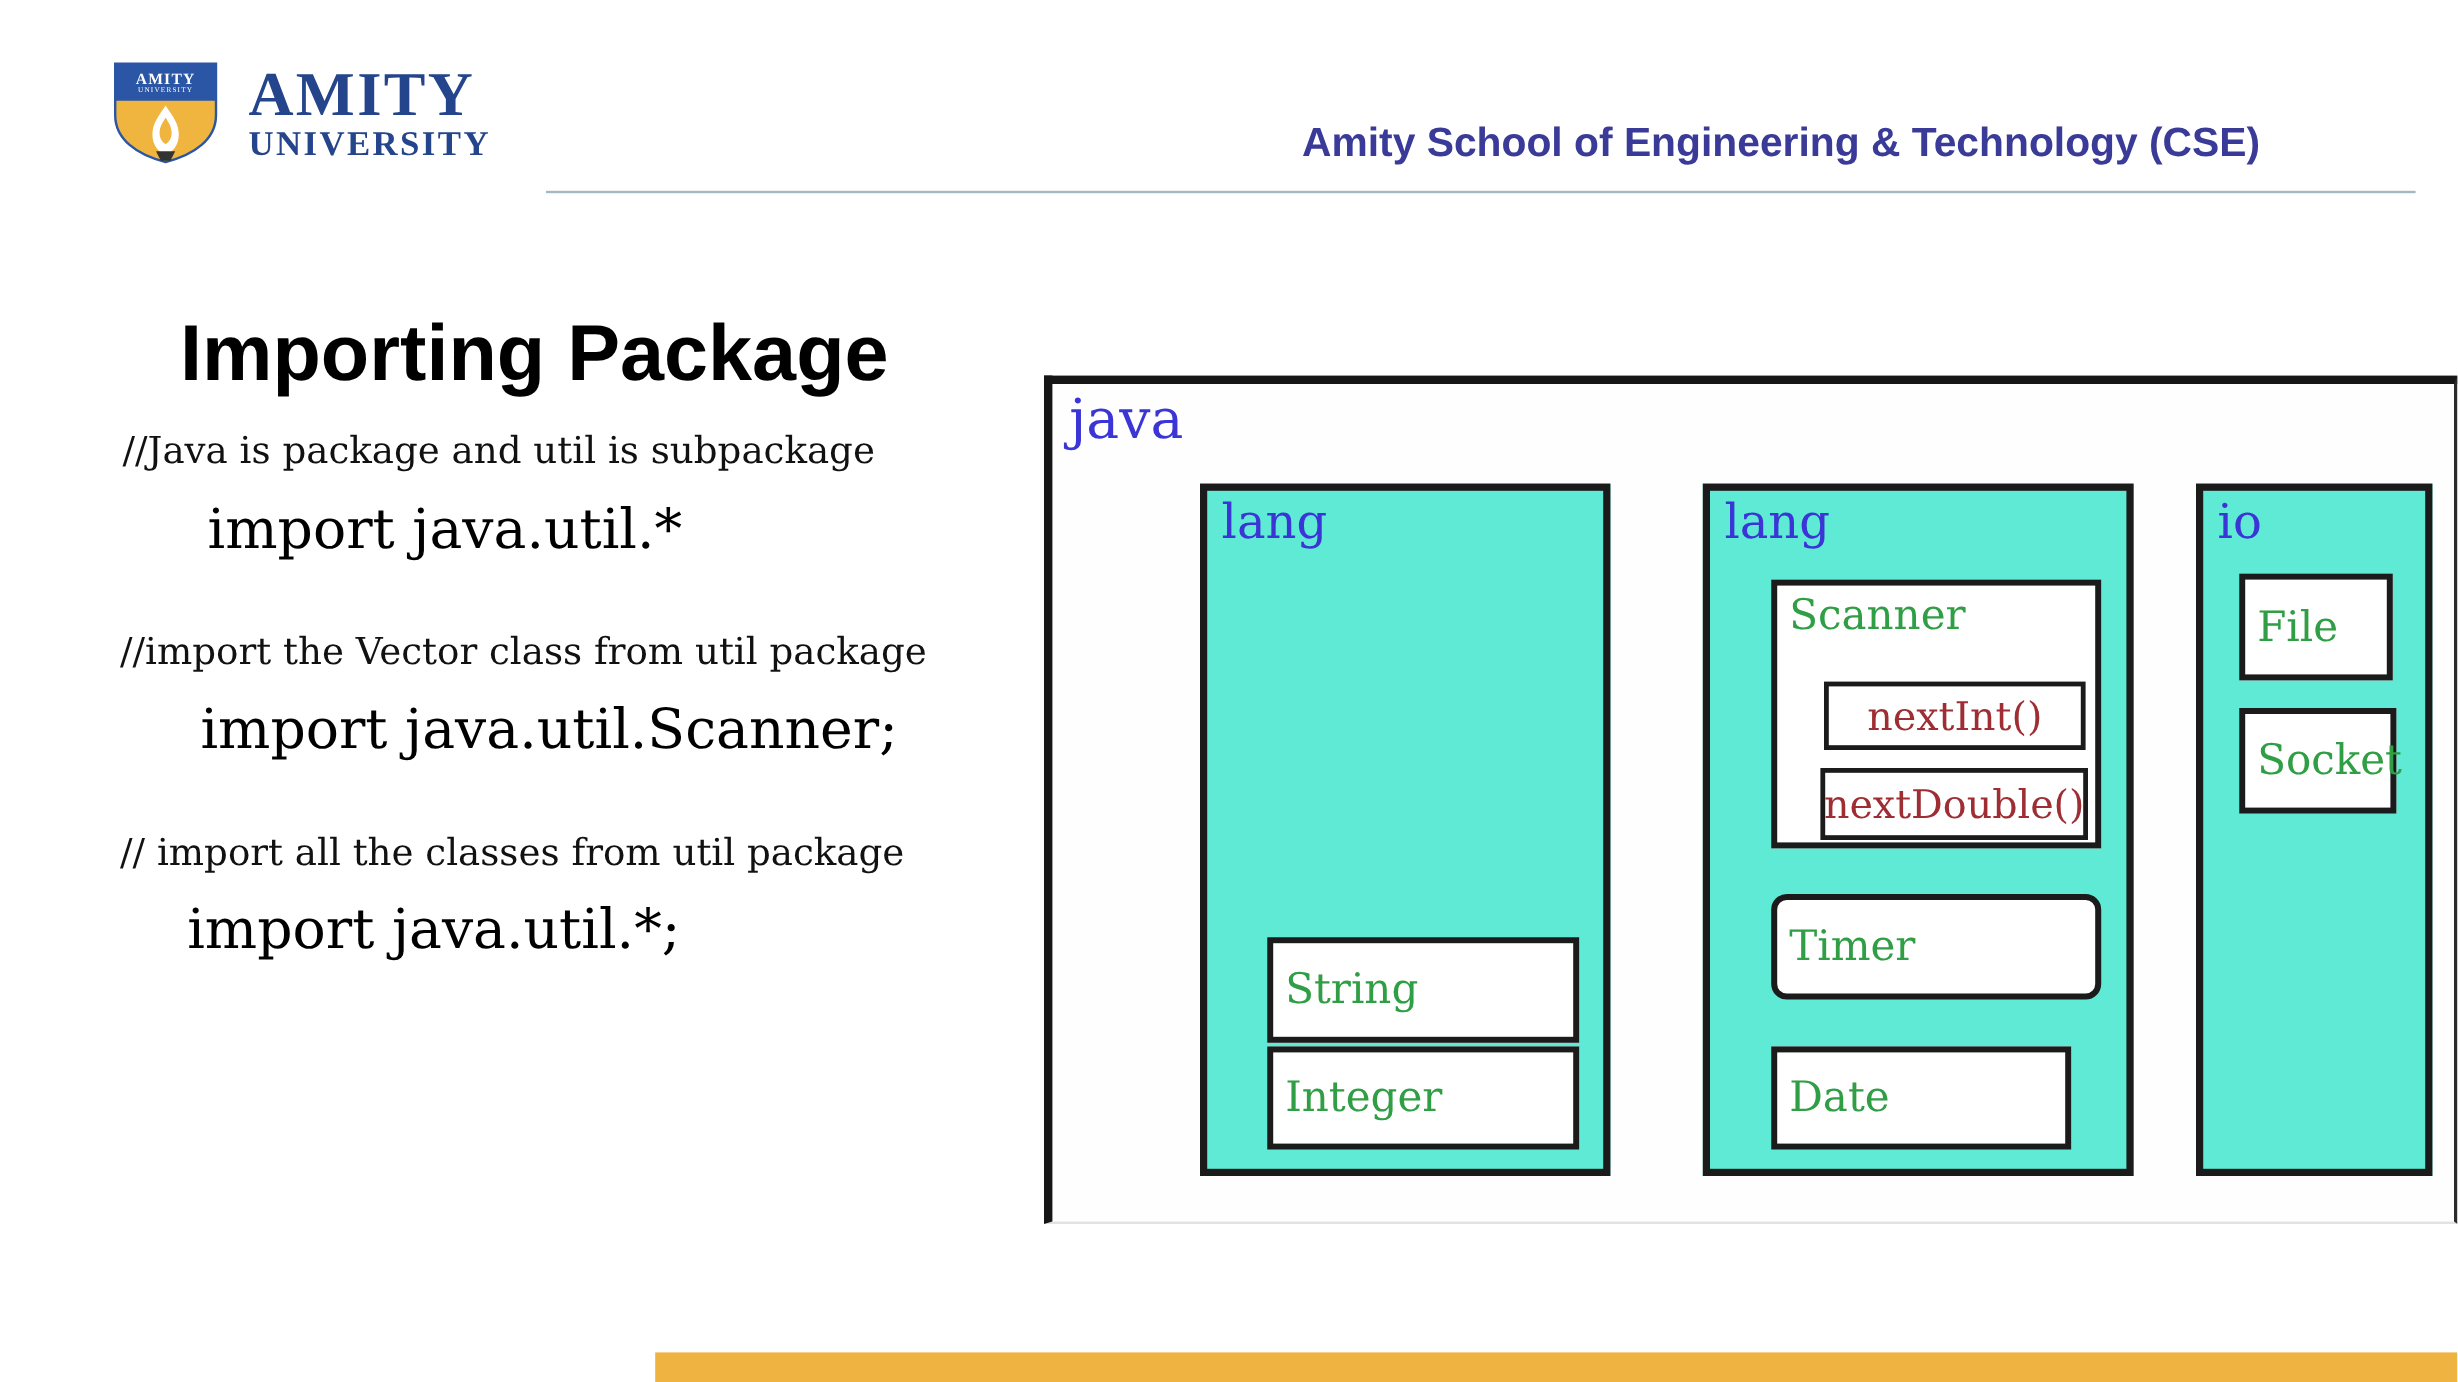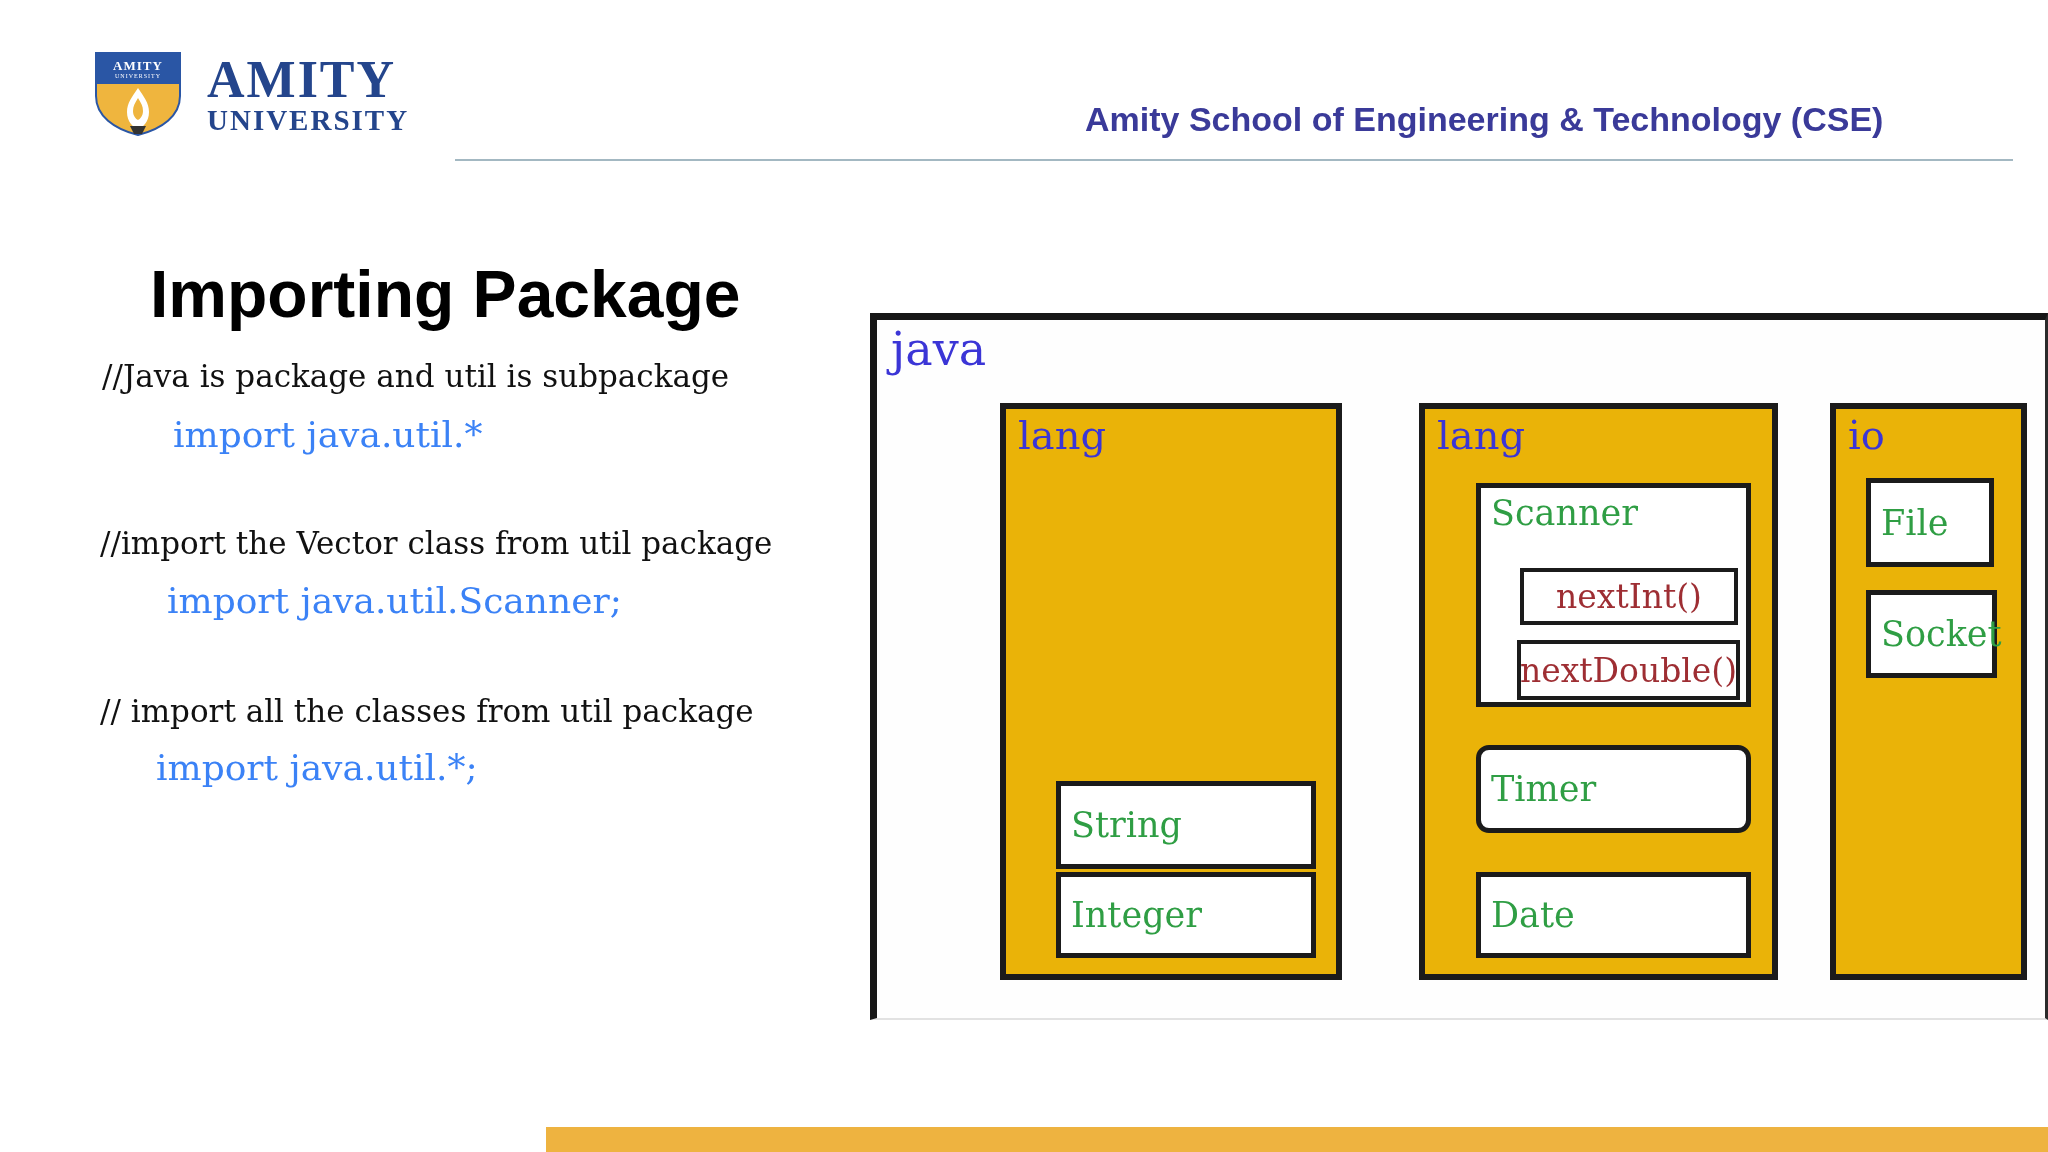--- a/index.html
+++ b/index.html
@@ -19,52 +19,52 @@
   .logo-word2 { position:absolute; left:207px; top:106px; color:#24458c;
     font-family:"Liberation Serif", serif; font-weight:bold; font-size:29px; letter-spacing:2px; line-height:1; }
   .school-title { position:absolute; left:1085px; top:100px;
     font-family:"Liberation Sans", sans-serif; font-weight:bold; font-size:34px; color:#3a3a99; }
   .header-rule { position:absolute; left:455px; top:159px; width:1558px; height:2px; background:#a3b8c2; }
 
   
   .slide-title { position:absolute; left:150px; top:258px;
     font-family:"Liberation Sans", sans-serif; font-weight:bold; font-size:66px; color:#000; line-height:1.1; }
   .code-comment { position:absolute; font-size:31px; color:#111; white-space:nowrap; }
-  .code-import  { position:absolute; font-size:36px; color:#3b82f6; white-space:nowrap; }
+  .code-import  { position:absolute; font-size:46px; color:#000000; white-space:nowrap; }
   .c1 { left:102px; top:358px; }
   .i1 { left:173px; top:414px; }
   .c2 { left:100px; top:525px; }
   .i2 { left:167px; top:580px; }
   .c3 { left:100px; top:693px; }
   .i3 { left:156px; top:747px; }
 
   
   .pkg-root { position:absolute; left:870px; top:313px; width:1178px; height:707px;
     box-sizing:border-box; background:#fefefe;
     border-left:7px solid #161616; border-top:7px solid #161616;
     border-right:3px solid #2b2b2b; border-bottom:2px solid #e2e2e2; }
   .root-label { position:absolute; left:14px; top:2px; font-size:46px; color:var(--pkg-label); line-height:1.2; }
-  .pkg-box { position:absolute; box-sizing:border-box; border:6px solid var(--border); background:#eab308; }
+  .pkg-box { position:absolute; box-sizing:border-box; border:6px solid var(--border); background:#5eead4; }
   .pkg-lang { left:123px; top:83px; width:342px; height:577px; }
   .pkg-util { left:542px; top:83px; width:359px; height:577px; }
   .pkg-io   { left:953px; top:83px; width:197px; height:577px; }
   .pkg-label { position:absolute; left:12px; top:2px; font-size:40px; color:var(--pkg-label); line-height:1.2; }
 
   .class-box { position:absolute; box-sizing:border-box; border:5px solid var(--border); background:#fff; }
   .class-label { position:absolute; left:10px; top:4px; font-size:35px; color:var(--cls-label); line-height:1.2; }
   .class-label-mid { position:absolute; left:10px; top:50%; transform:translateY(-50%);
     font-size:35px; color:var(--cls-label); line-height:1.2; }
 
   .box-math    { left:50px; top:74px;  width:260px; height:224px; }
   .box-string  { left:50px; top:336px; width:260px; height:88px;margin-top:36px; }
   .box-integer { left:50px; top:463px; width:260px; height:86px; }
 
   .box-scanner { left:51px; top:74px;  width:275px; height:224px; }
   .box-timer   { left:51px; top:336px; width:275px; height:88px;border-radius:13px; }
-  .box-date    { left:51px; top:463px; width:275px; height:86px;text-align:right; }
+  .box-date    { left:51px; top:463px; width:250px; height:86px;text-align:right; }
 
   .box-file    { left:30px; top:69px;  width:128px; height:89px; }
   .box-socket  { left:30px; top:181px; width:131px; height:88px; }
 
   .method-box { position:absolute; box-sizing:border-box; border:4px solid var(--border); background:#fff;
     display:flex; align-items:center; justify-content:center;
     font-size:33px; color:var(--mth-label); }
   .m-sqrt       { left:39px; top:80px;  width:208px; height:57px; }
   .m-random     { left:39px; top:152px; width:208px; height:60px; }
   .m-nextint    { left:39px; top:80px;  width:218px; height:57px; }

